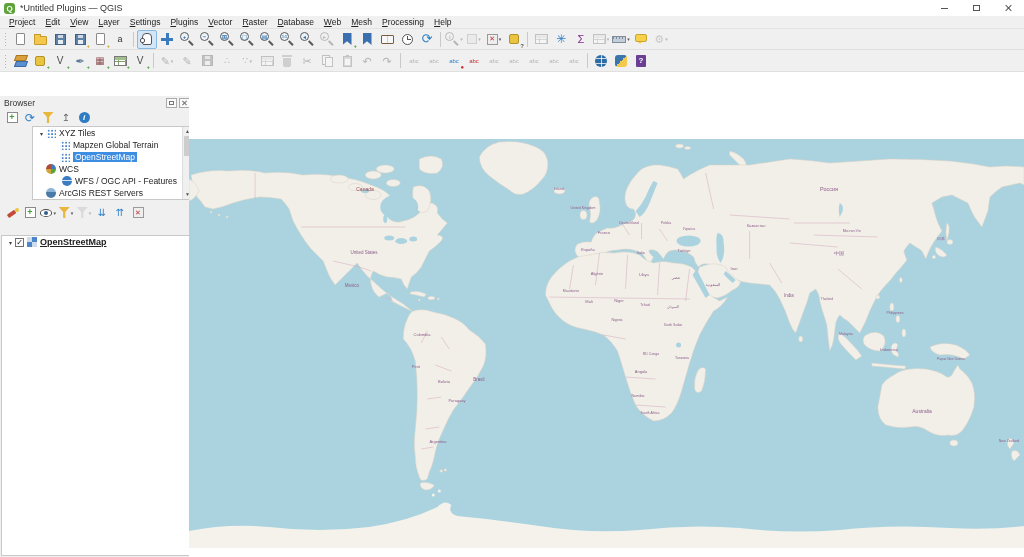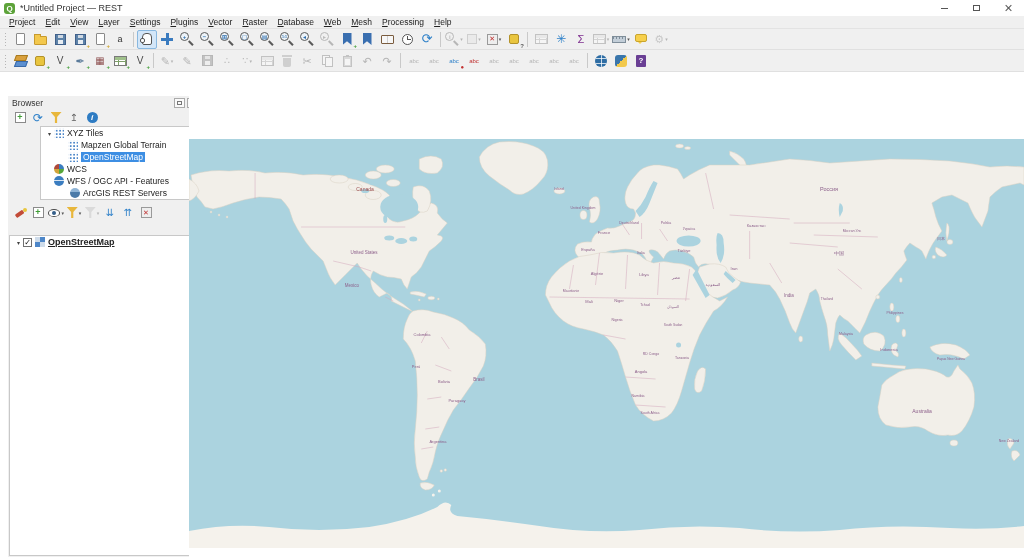--- a/index.html
+++ b/index.html
@@ -97,21 +97,21 @@
   .ic-brush{width:13px;height:13px;position:relative;}
   .ic-brush::before{content:"";position:absolute;left:1px;top:6px;width:9px;height:3.5px;background:#c24b38;transform:rotate(-35deg);border-radius:1px;}
   .ic-brush::after{content:"";position:absolute;right:0;top:1.5px;width:4px;height:4px;background:#e8c63e;border-radius:50%;}
 
   
   #rel-combo{display:inline-flex;align-items:center;width:112px;height:16px;background:#fff;border:1px solid #8a8a8a;border-radius:2px;margin:0 4px;padding:0 3px;}
   #rel-combo .ctext{font-size:7.5px;color:#444;flex:1;white-space:nowrap;overflow:hidden;}
   #rel-combo .carrow{width:0;height:0;border-left:3px solid transparent;border-right:3px solid transparent;border-top:4px solid #555;}
 
   
-  #dock{position:absolute;left:8px;top:96px;width:195px;bottom:0;background:#f0f0f0;border-right:1px solid #c8c8c8;}
+  #dock{position:absolute;left:0;top:96px;width:195px;bottom:0;background:#f0f0f0;border-right:1px solid #c8c8c8;}
   .panel-header{height:13px;display:flex;align-items:center;padding:0 4px;font-size:8.5px;color:#333;}
   .phbtns{margin-left:auto;display:flex;gap:2px;}
   .pbtn{width:11px;height:10px;border:1px solid #aaa;background:#fafafa;display:flex;align-items:center;justify-content:center;position:relative;}
   .pbtn .fsq{width:5px;height:4px;border:1px solid #777;}
   .pbtn .px{position:relative;width:6px;height:6px;}
   .pbtn .px::before,.pbtn .px::after{content:"";position:absolute;left:2.5px;top:0;width:1px;height:6px;background:#777;}
   .pbtn .px::before{transform:rotate(45deg);} .pbtn .px::after{transform:rotate(-45deg);}
   .panel-toolbar{height:17px;display:flex;align-items:center;padding-left:3px;}
   .panel-toolbar .tbtn{width:18px;height:16px;}
   .tree{background:#fff;border:1px solid #c8c8c8;margin:0 1px;position:relative;overflow:hidden;}
@@ -141,21 +141,21 @@
   #maplabels{position:absolute;inset:0;overflow:hidden;}
   .mlabel{position:absolute;font-size:8px;color:#8c5f8a;white-space:nowrap;pointer-events:none;transform-origin:center;}
 </style>
 </head>
 <body>
 
 <div id="win">
 
   <div id="titlebar">
     <span id="qgis-logo">Q</span>
-    <span id="title-text">*Untitled Project — REST</span>
+    <span id="title-text">*Untitled Plugins — QGIS</span>
     <div id="win-controls">
       <span class="wbtn">
           <span class="bar"></span>
         </span>
       <span class="wbtn">
           <span class="sq"></span>
         </span>
       <span class="wbtn">
           <span class="xx"></span>
         </span>
@@ -462,26 +462,26 @@
             <span class="trow sel" style="padding-left: 18px;">
               <span class="exp"></span>
               <span class="ti ti-grid"></span>
               <span class="lbl">OpenStreetMap</span>
             </span>
             <span class="trow" style="padding-left: 4px;">
               <span class="exp"></span>
               <span class="ti ti-wcs"></span>
               <span class="lbl">WCS</span>
             </span>
-            <span class="trow" style="padding-left: 4px;">
+            <span class="trow" style="padding-left: 20px;">
               <span class="exp"></span>
               <span class="ti ti-wfs"></span>
               <span class="lbl">WFS / OGC API - Features</span>
             </span>
-            <span class="trow" style="padding-left: 20px;">
+            <span class="trow" style="padding-left: 4px;">
               <span class="exp"></span>
               <span class="ti ti-arcgis"></span>
               <span class="lbl">ArcGIS REST Servers</span>
             </span>
           </div>
         <div id="bscroll">
           <span class="sarr">▲</span>
           <span class="sthumb"></span>
           <span class="sspace"></span>
           <span class="sarr">▼</span>

